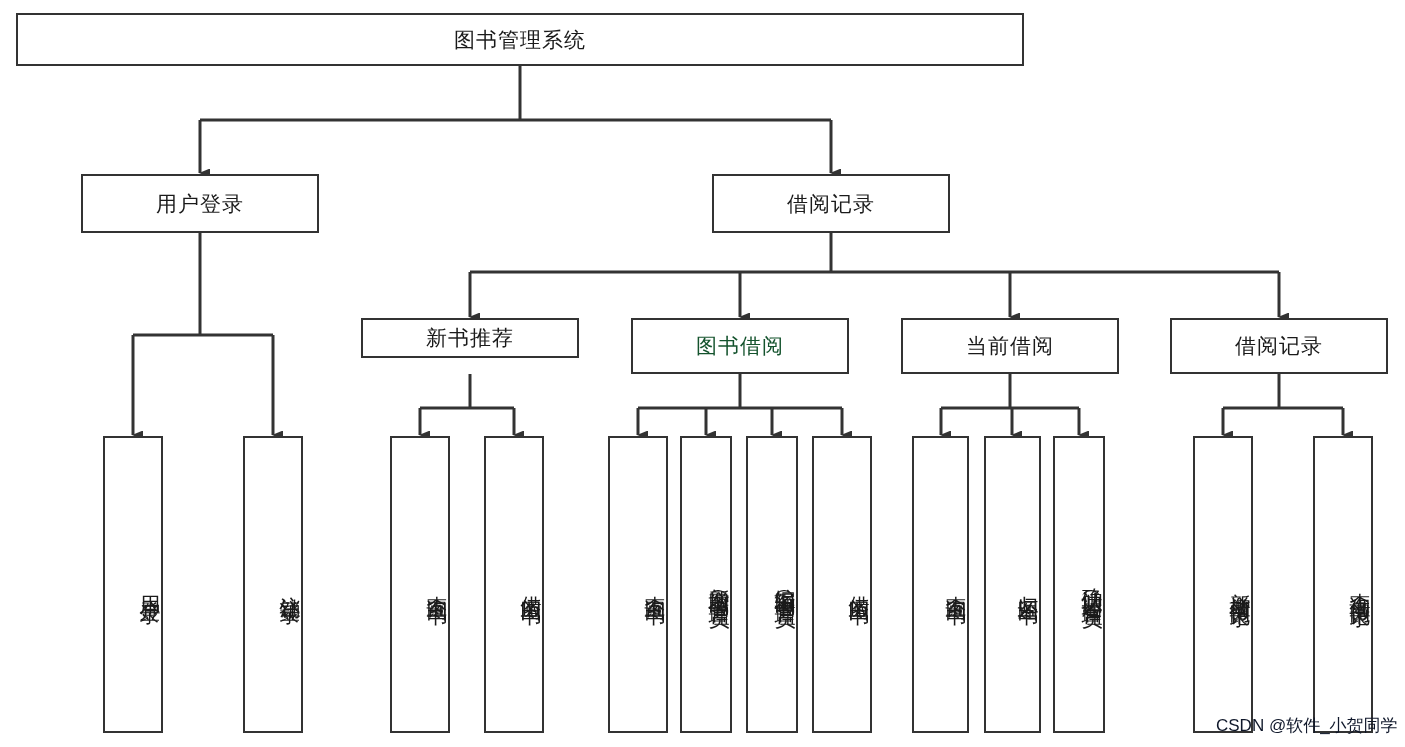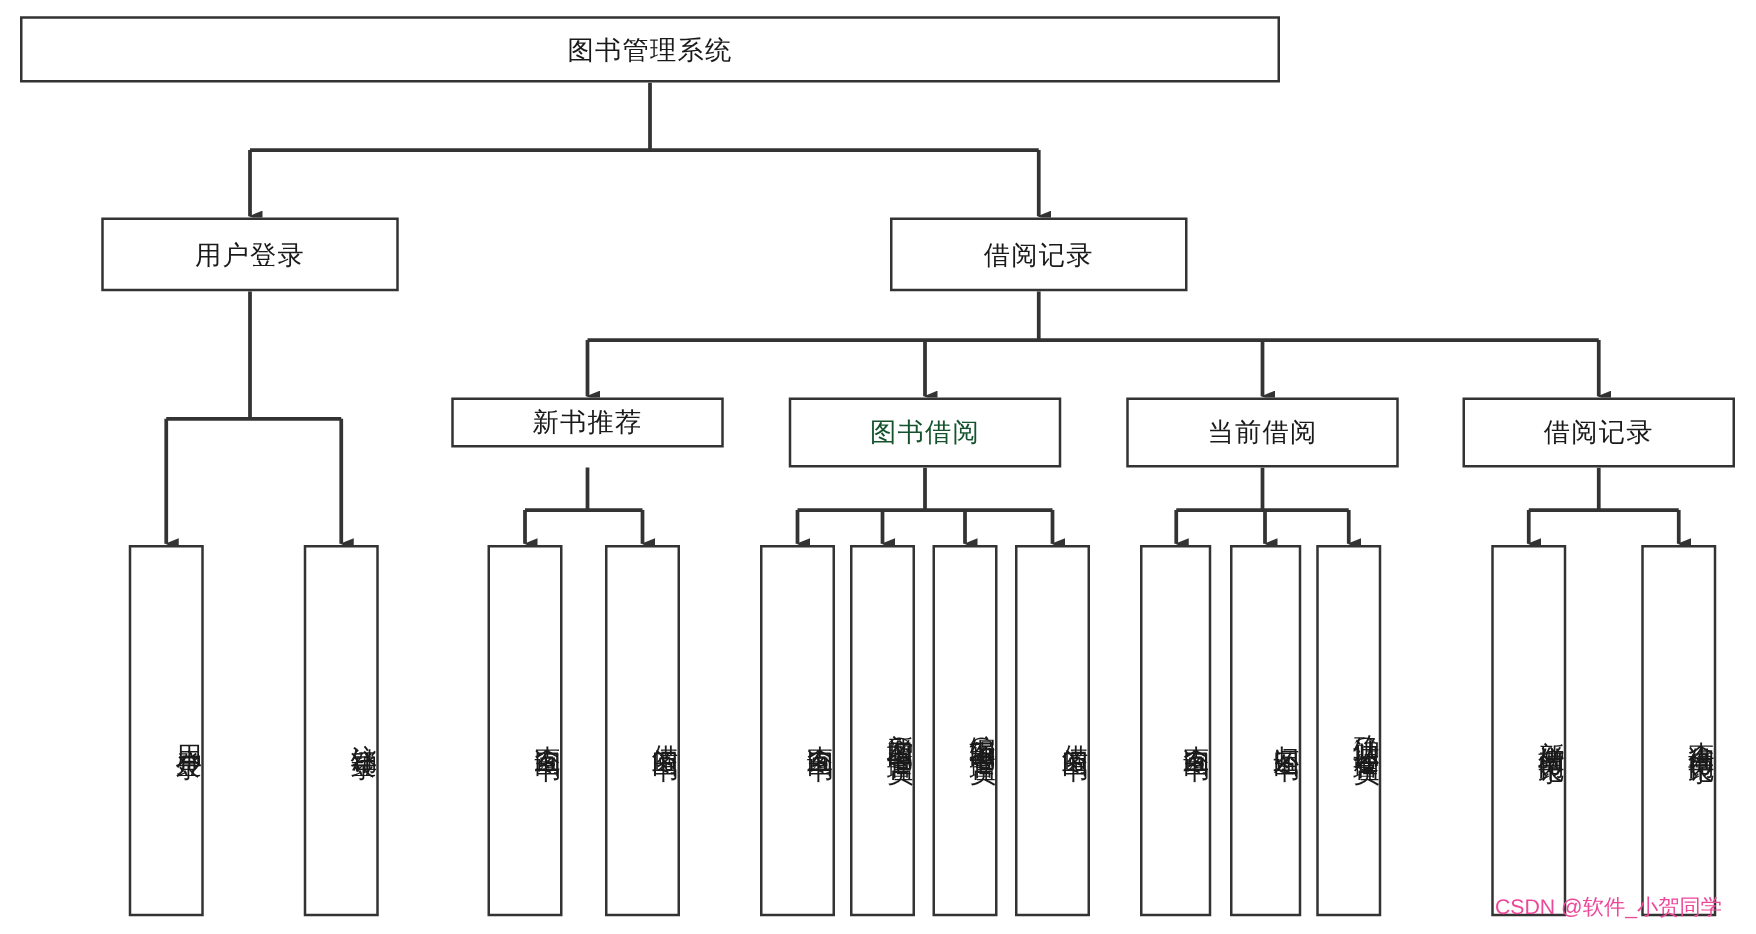--- a/index.html
+++ b/index.html
@@ -166,15 +166,15 @@
         <span class="vtext">确认归还（管理员）</span>
       </div>
       <div class="node vert" style="left: 1193px; top: 436px; width: 60px; height: 297px; border-color: rgb(51, 51, 51); background: rgb(255, 255, 255); color: rgb(26, 26, 26);">
         <span class="vtext">新增借阅记录</span>
       </div>
       <div class="node vert" style="left: 1313px; top: 436px; width: 60px; height: 297px; border-color: rgb(51, 51, 51); background: rgb(255, 255, 255); color: rgb(26, 26, 26);">
         <span class="vtext">查询借阅记录</span>
       </div>
     </div>
 
-  <div class="watermark" style="left: 1196px; top: 714px; color: #ec4899;">CSDN @软件_小贺同学</div>
+  <div class="watermark" style="left: 1196px; top: 714px; color: #0f172a; padding-left: 20px;">CSDN @软件_小贺同学</div>
 
 </div>
 
 </body></html>

